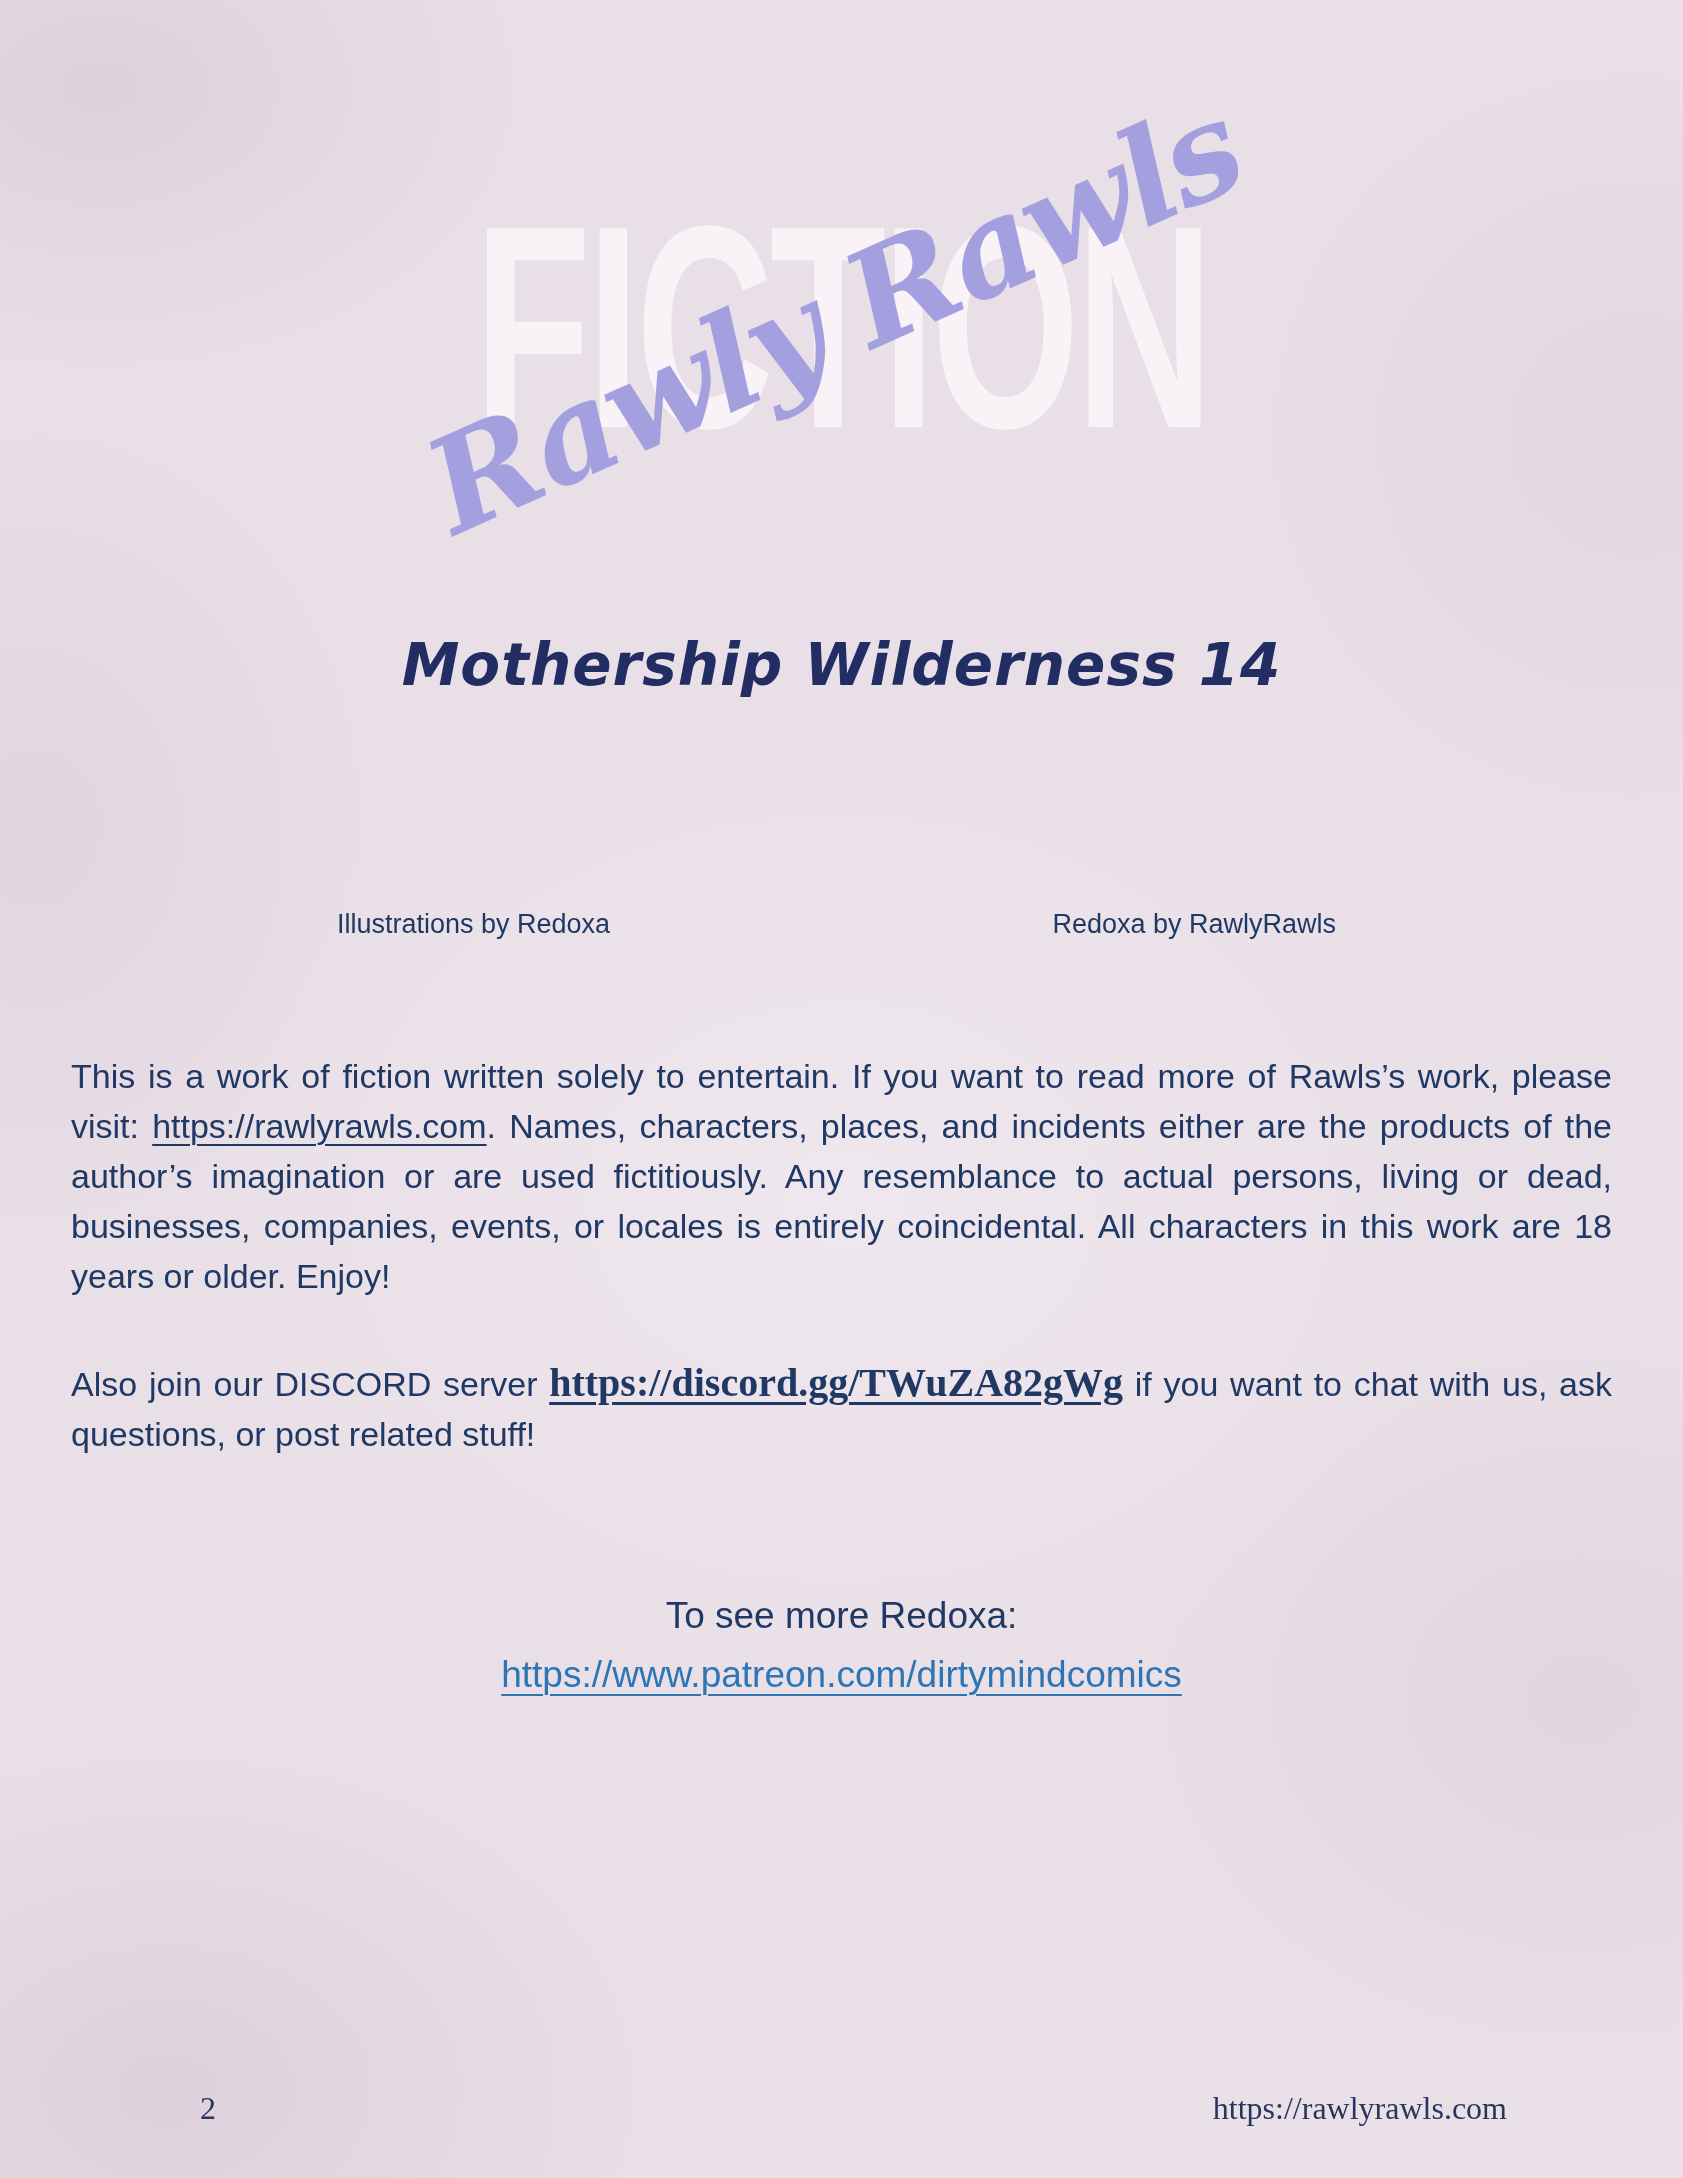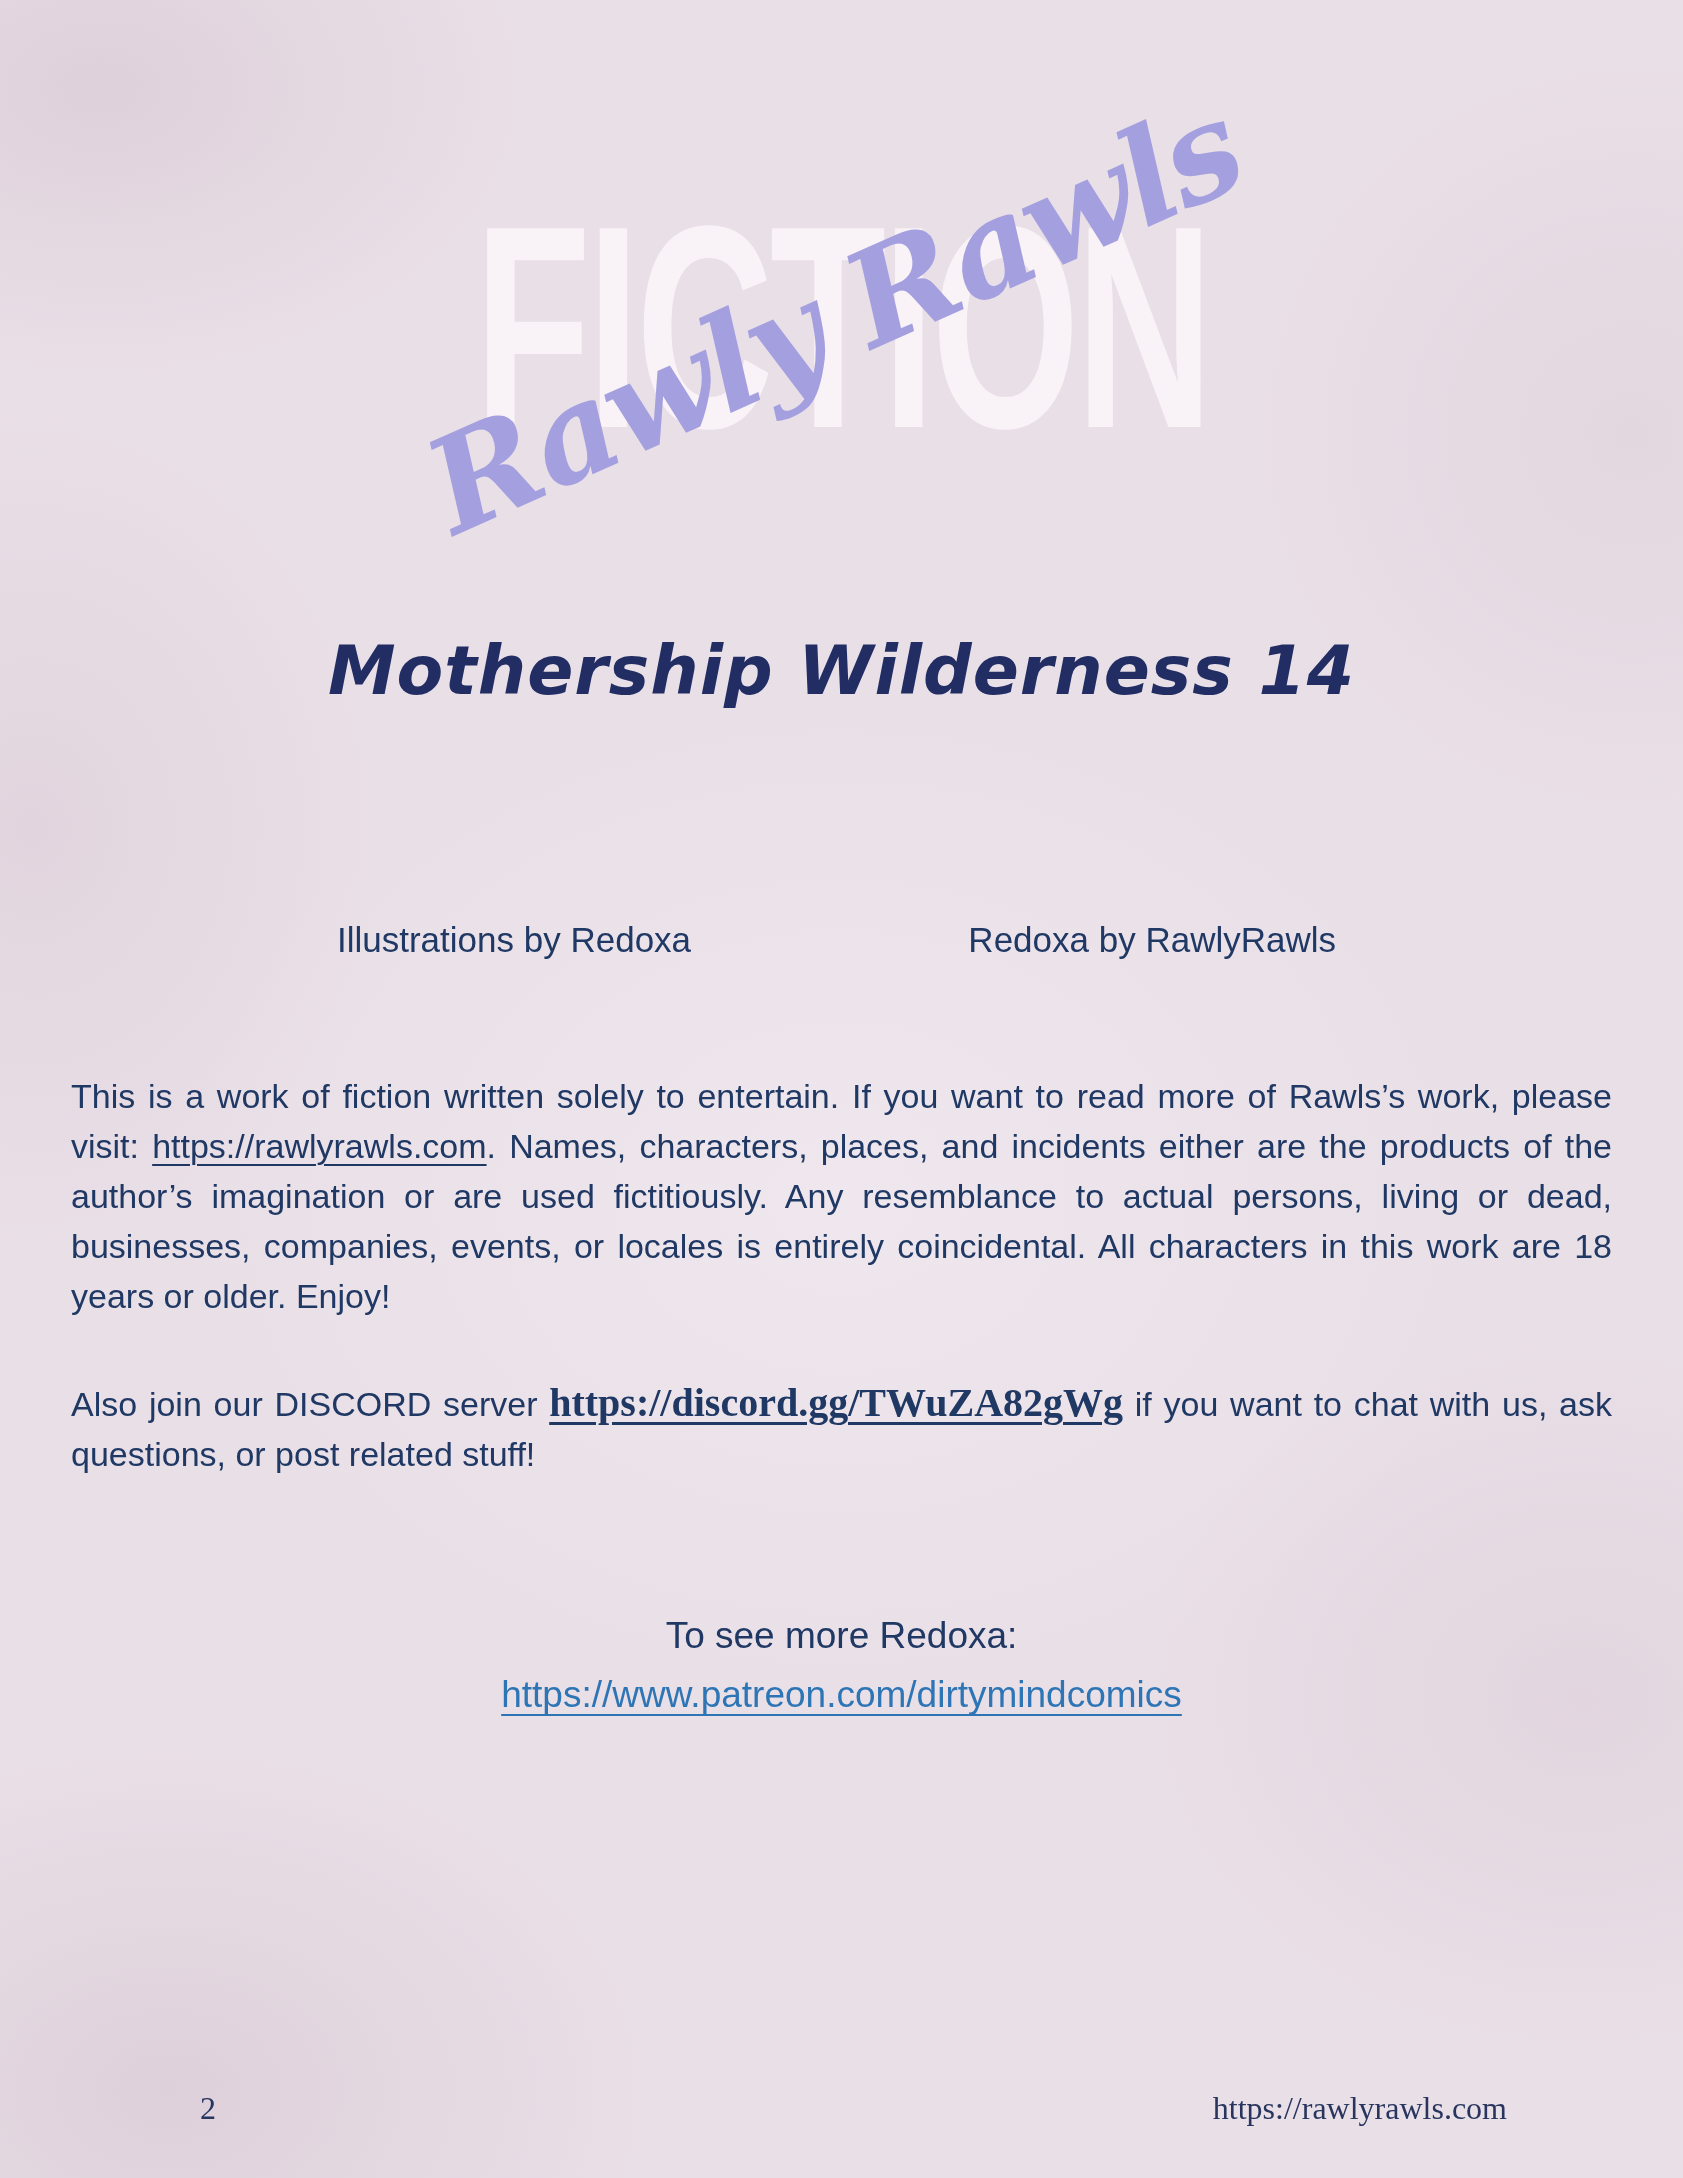--- a/index.html
+++ b/index.html
@@ -58,33 +58,33 @@
     user-select: none;
   }
 
   
   .title {
     margin: 117px 0 0 0;
     text-align: center;
     font-family: "DejaVu Sans", sans-serif;
     font-style: italic;
     font-weight: 700;
-    font-size: 68px;
+    font-size: 58px;
     line-height: 1.15;
     letter-spacing: 1px;
     color: #222d64;
   }
 
   
   .credits {
     margin-top: 210px;
     padding: 0 347px 0 337px;
     display: flex;
     justify-content: space-between;
-    font-size: 35px;
+    font-size: 27px;
     color: #1f3864;
   }
 
   
   .body-wrap { padding: 0 71px; }
   .para {
     margin: 0;
     font-size: 34px;
     line-height: 50px;
     text-align: justify;

